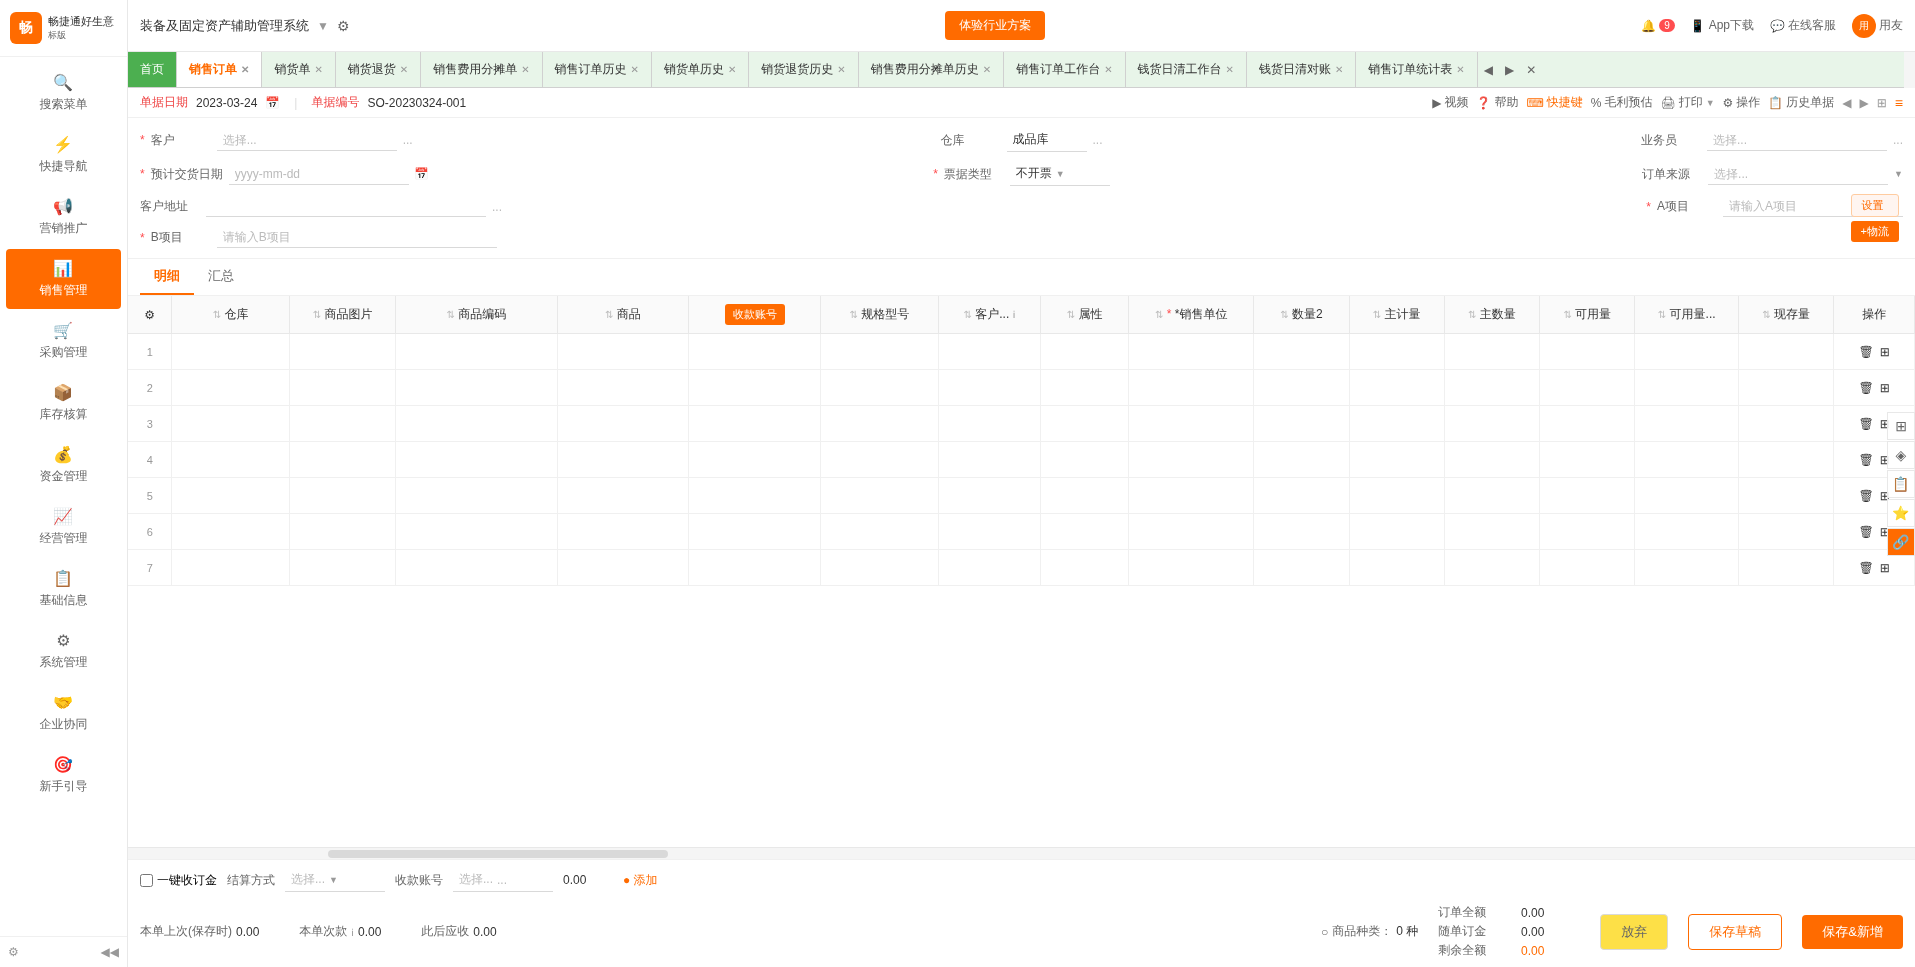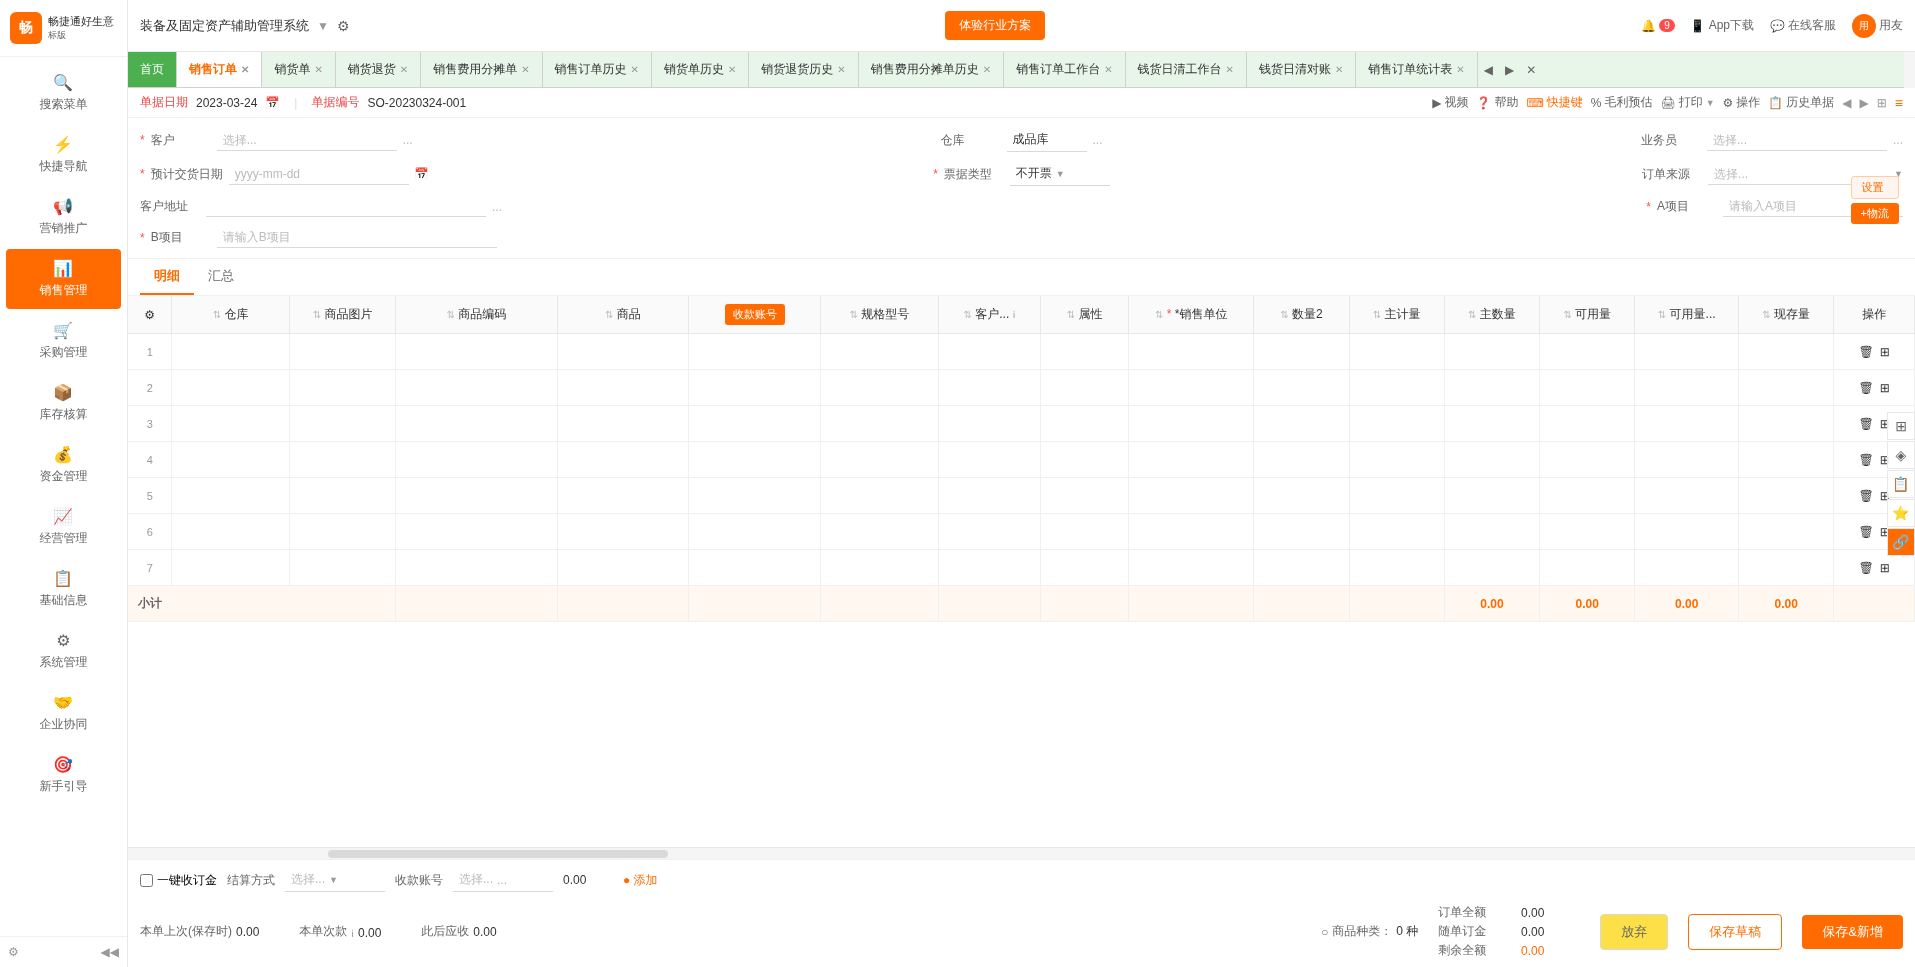--- a/index.html
+++ b/index.html
@@ -369,21 +369,21 @@
       </div>
       <span style="cursor:pointer;color:#999;">◀</span>
       <span style="cursor:pointer;color:#999;">▶</span>
       <span style="cursor:pointer;color:#999;">⊞</span>
       <span style="cursor:pointer;color:#ff6b00;font-size:14px;">≡</span>
     </div>
   </div>
 
   <div class="form-area">
 
-    <div style="position:absolute;right:16px;top:88px;display:flex;flex-direction:column;gap:4px;">
+    <div style="position:absolute;right:16px;top:106px;display:flex;flex-direction:column;gap:4px;">
       <button class="btn-settings" style="display:flex;align-items:center;gap:3px;">设置</button>
       <button class="btn-add" style="display:flex;align-items:center;gap:3px;">+物流</button>
     </div>
 
     <div class="form-row">
       <div class="form-field">
         <span class="required">*</span>
         <span class="form-label">客户</span>
         <input class="form-input" style="min-width: 180px;" placeholder="选择...">
         <span class="dots">...</span>
@@ -685,39 +685,20 @@
             <td></td>
           <td></td>
           <td>
               <div class="action-icons">
                 <span>🗑</span>
                 <span>⊞</span>
               </div>
             </td>
         </tr>
 
-        <tr class="summary-row">
-          <td colspan="3" style="text-align:left;padding-left:10px;color:#666;background:#fff8f0;">
-            <span>小计</span>
-          </td>
-          <td style="background:#fff8f0;"></td>
-          <td style="background:#fff8f0;"></td>
-          <td style="background:#fff8f0;"></td>
-          <td style="background:#fff8f0;"></td>
-          <td style="background:#fff8f0;"></td>
-          <td style="background:#fff8f0;"></td>
-          <td style="background:#fff8f0;"></td>
-          <td style="background:#fff8f0;"></td>
-          <td style="background:#fff8f0;"></td>
-          <td style="background:#fff8f0;color:#ff6b00;">0.00</td>
-          <td style="background:#fff8f0;color:#ff6b00;">0.00</td>
-          <td style="background:#fff8f0;color:#ff6b00;">0.00</td>
-          <td style="background:#fff8f0;color:#ff6b00;">0.00</td>
-          <td style="background:#fff8f0;"></td>
-        </tr>
       </tbody>
     </table>
   </div>
 
   <div class="scroll-bar-area">
     <div class="scroll-bar-inner"></div>
   </div>
 
   <div class="footer-area">
 
@@ -741,21 +722,21 @@
         <span>●</span>
         <span>添加</span>
       </span>
     </div>
 
     <div class="footer-summary">
       <div style="display:flex;align-items:center;gap:4px;">
         <span style="color:#666;">本单上次(保存时)</span>
         <span style="color:#333;font-weight:500;">0.00</span>
       </div>
-      <div style="display:flex;align-items:flex-end;gap:4px;">
+      <div style="display:flex;align-items:center;gap:4px;">
         <span style="color:#666;">本单次款</span>
         <span style="color:#999;font-size:10px;">ℹ</span>
         <span style="color:#333;font-weight:500;">0.00</span>
       </div>
       <div style="display:flex;align-items:center;gap:4px;">
         <span style="color:#666;">此后应收</span>
         <span style="color:#333;font-weight:500;">0.00</span>
       </div>
 
       <div class="footer-right">

